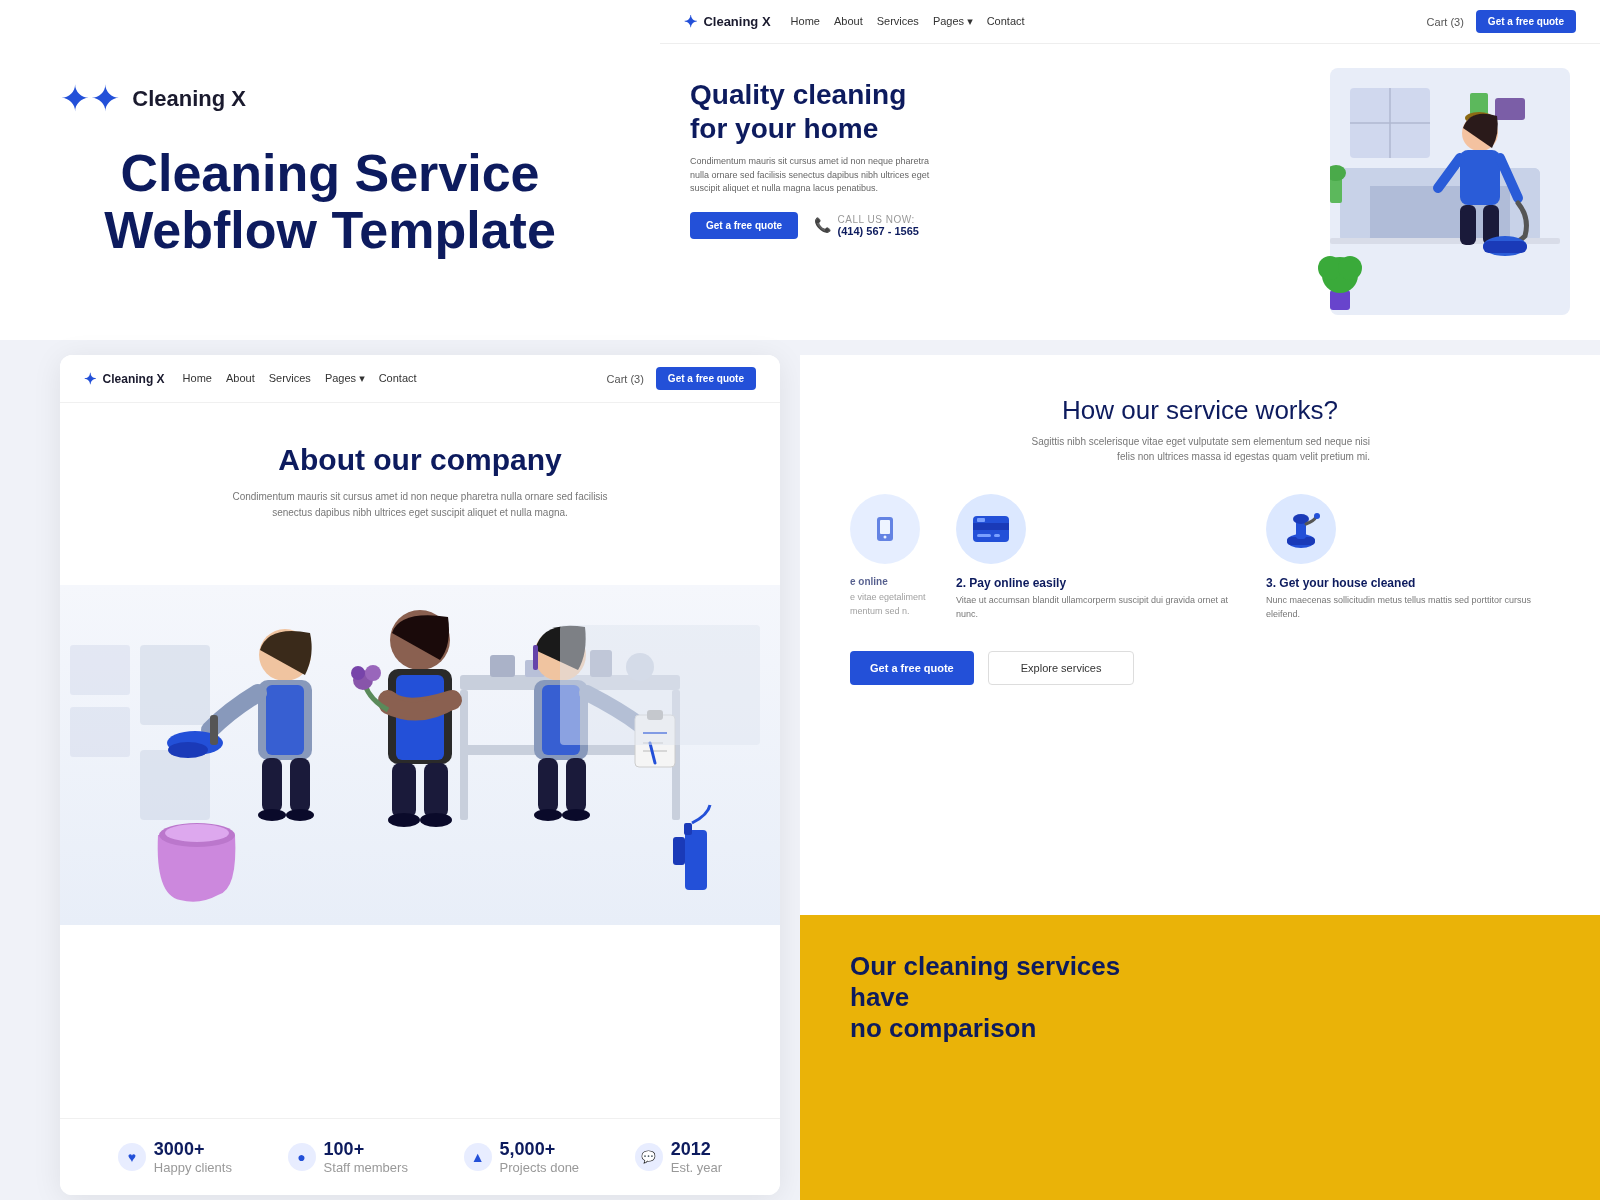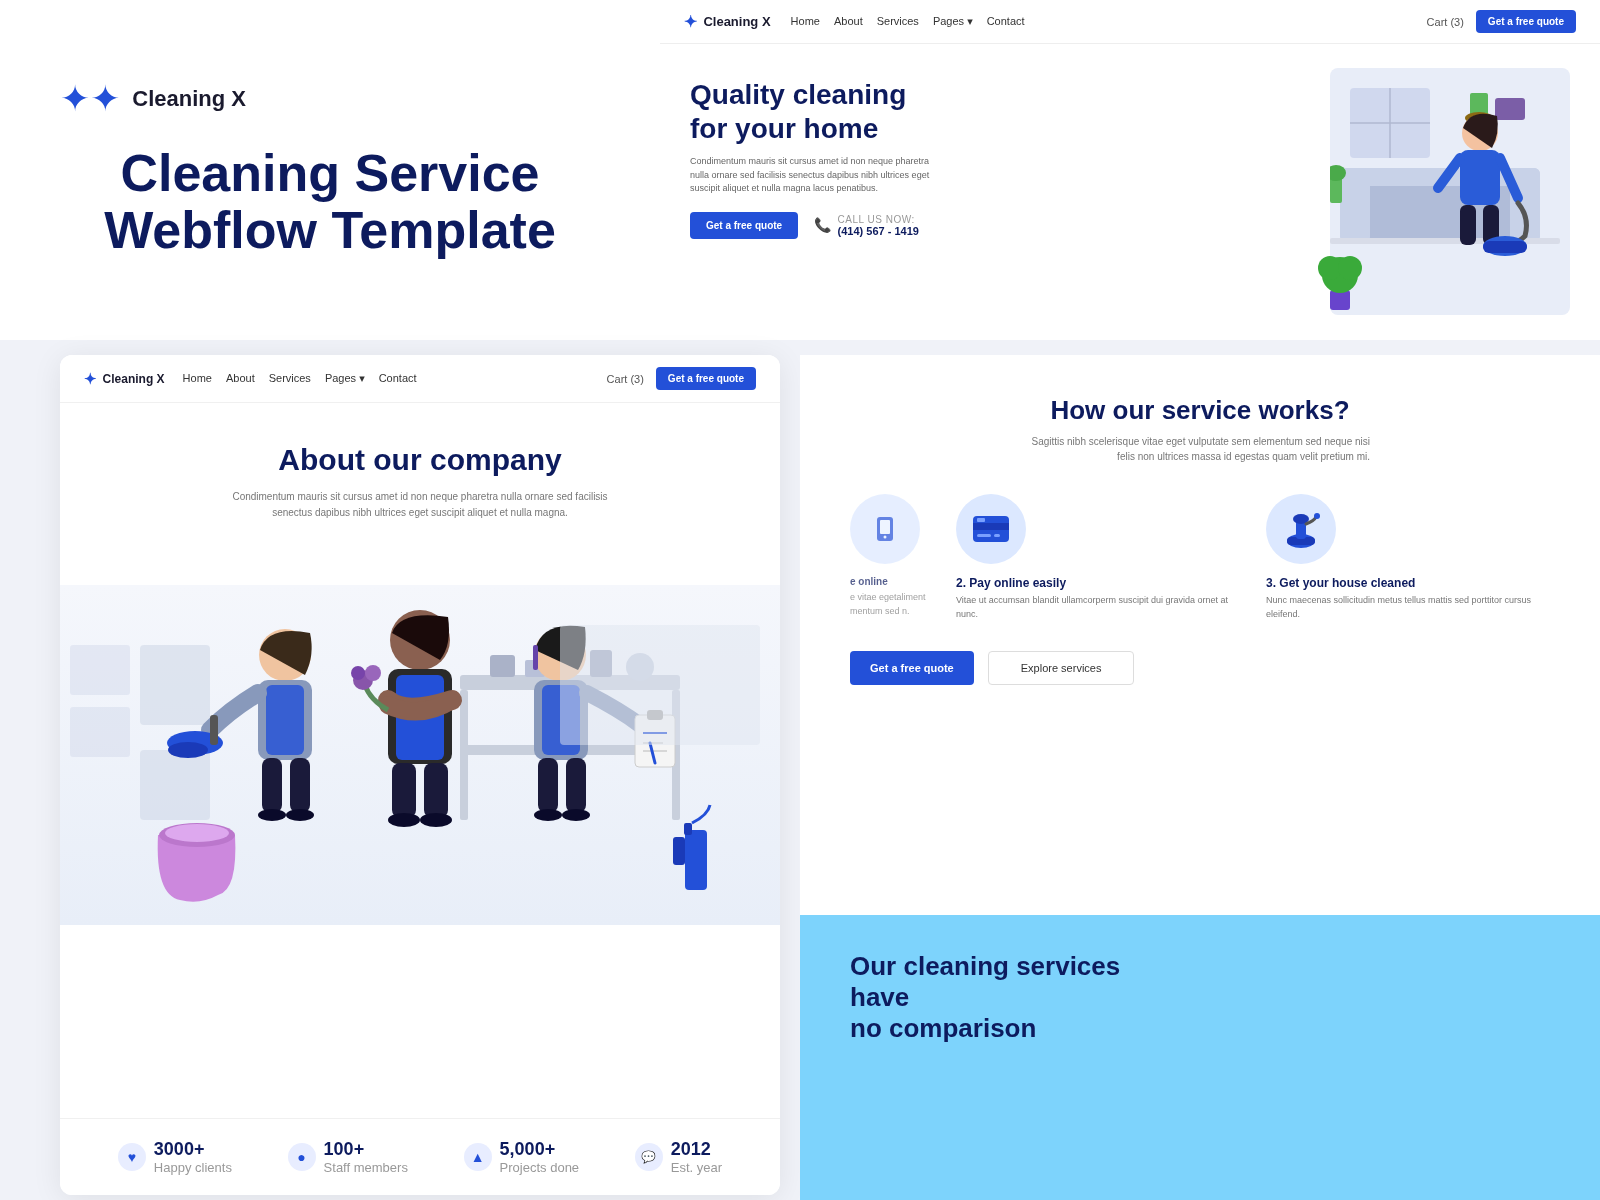--- a/index.html
+++ b/index.html
@@ -277,21 +277,21 @@
     .how-works-panel {
       position: absolute;
       top: 355px; right: 0;
       width: 800px;
       height: 560px;
       background: #fff;
       padding: 40px 50px;
     }
     .how-title {
       font-size: 26px;
-      font-weight: 700;
+      font-weight: 400;
       color: #0d1b5e;
       text-align: center;
       margin-bottom: 8px;
     }
     .how-desc {
       font-size: 10px;
       color: #777;
       text-align: right;
       line-height: 1.5;
       max-width: 340px;
@@ -350,21 +350,21 @@
       font-size: 11px;
       cursor: pointer;
     }
 
     
     .no-comparison-panel {
       position: absolute;
       bottom: 0; right: 0;
       width: 800px;
       height: 285px;
-      background: #7dd3fc;
+      background: #eab308;
       padding: 36px 50px;
     }
     .no-comp-title {
       font-size: 26px;
       font-weight: 800;
       color: #0d1b5e;
       line-height: 1.2;
       max-width: 300px;
     }
 
@@ -434,21 +434,21 @@
         <span>Quality cleaning</span><br>
         <span>for your home</span>
       </div>
       <p class="hero-desc">Condimentum mauris sit cursus amet id non neque pharetra nulla ornare sed facilisis senectus dapibus nibh ultrices eget suscipit aliquet et nulla magna lacus penatibus.</p>
       <div class="hero-actions">
         <button class="btn-quote">Get a free quote</button>
         <div class="phone-info">
           <span class="phone-icon">📞</span>
           <div>
             <div class="phone-label">CALL US NOW:</div>
-            <div class="phone-number">(414) 567 - 1419</div>
+            <div class="phone-number">(414) 567 - 1565</div>
           </div>
         </div>
       </div>
     </div>
 
     <div class="hero-illustration">
       <div class="hero-bg-shape"></div>
 
       <svg style="position:absolute;top:10px;right:10px;z-index:2;" width="230" height="200" viewBox="0 0 230 200">
 

